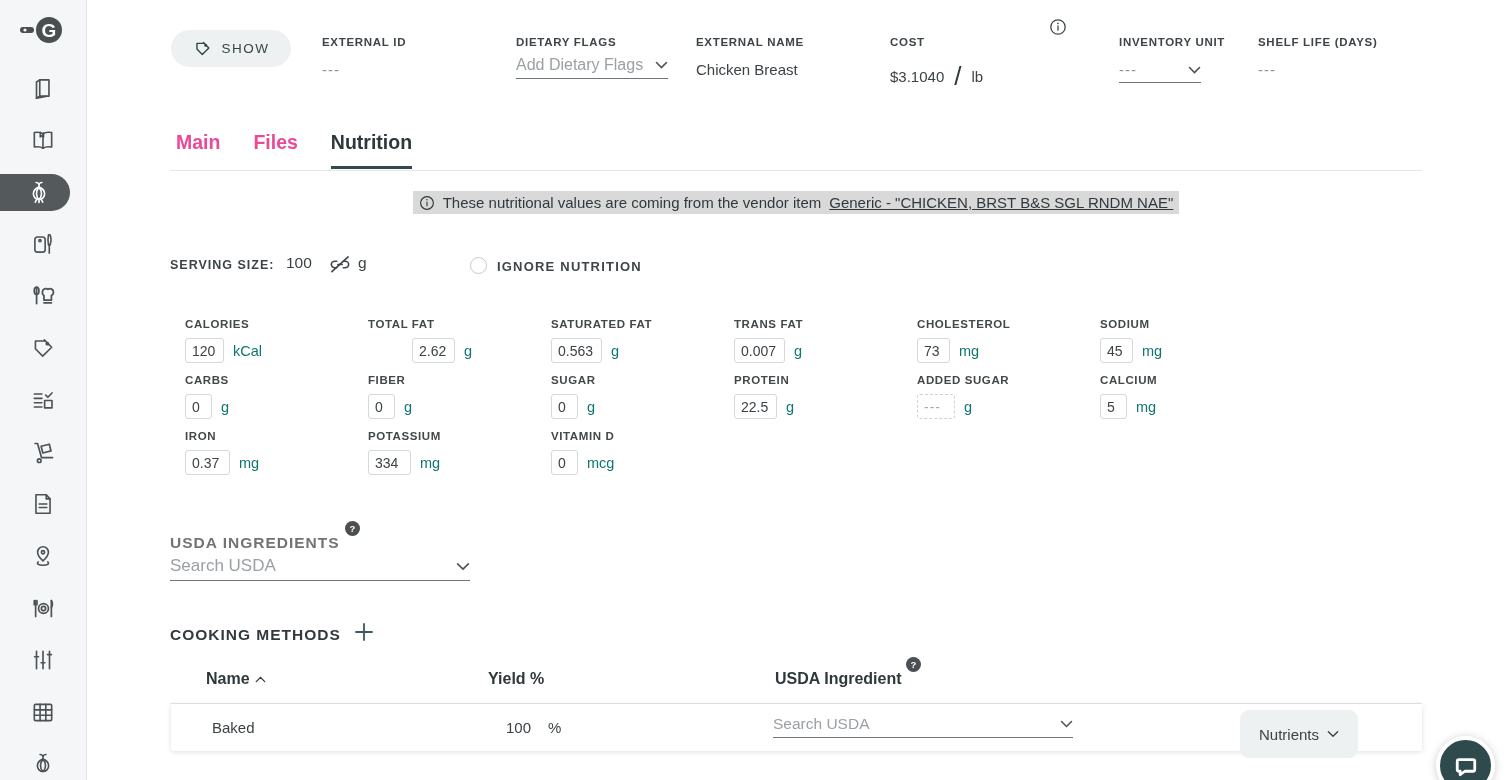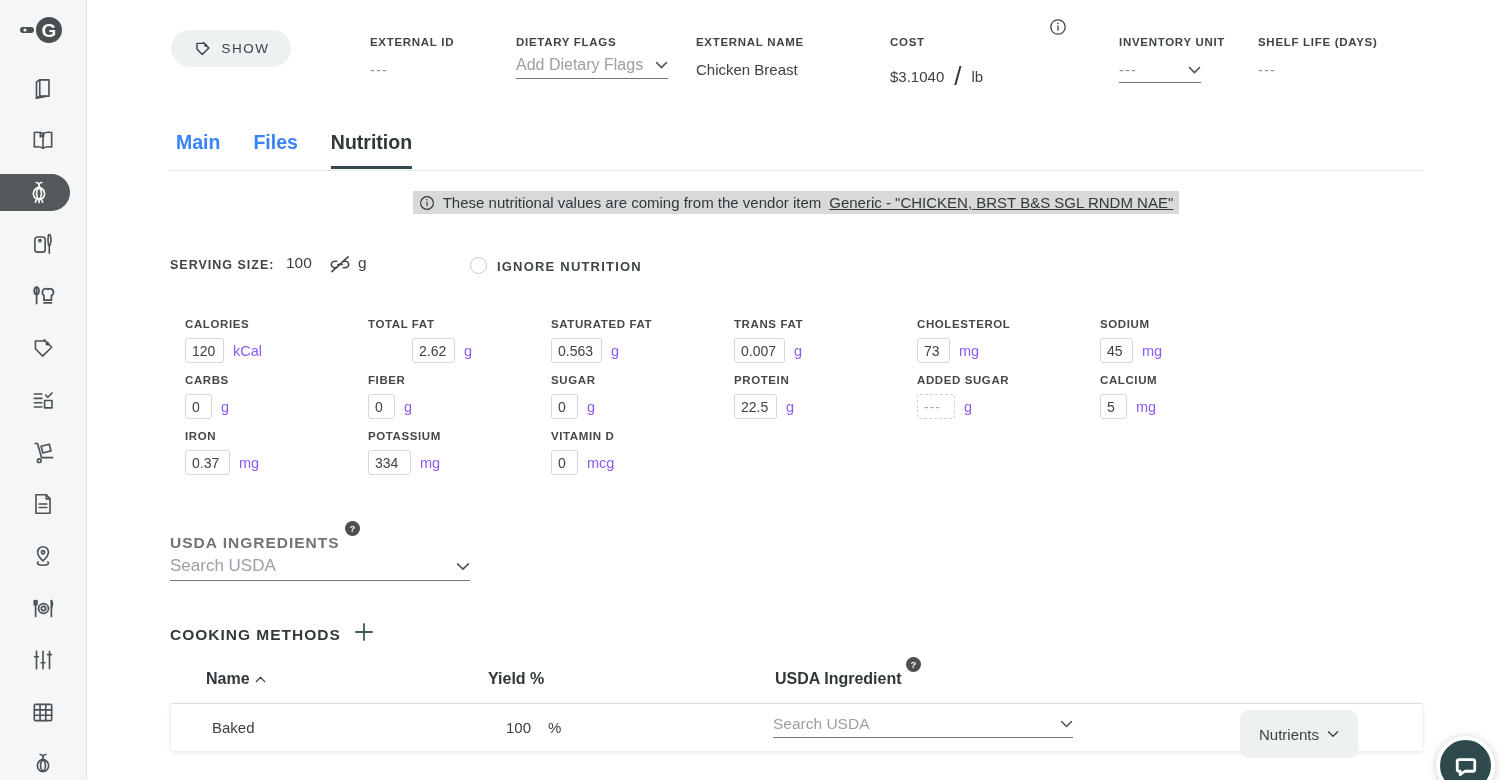--- a/index.html
+++ b/index.html
@@ -40,21 +40,21 @@
   .placeholder { color:#9aa0a4; }
   .chev { flex:0 0 auto; }
 
   .cost-line { display:flex; align-items:center; gap:10px; }
   .cost-slash { font-size:26px; font-weight:300; color:#2f383b; }
 
   .info-icon { position:absolute; cursor:pointer; }
 
   
   .tabs { position:absolute; left:89px; top:131px; display:flex; gap:33px; }
-  .tab { font-size:19.5px; font-weight:600; color:#3b82f6; padding-bottom:12px;
+  .tab { font-size:19.5px; font-weight:600; color:#ec4899; padding-bottom:12px;
          cursor:pointer; border-bottom:3px solid transparent; }
   .tab.active { color:#2f383b; border-bottom-color:#33494d; }
   .tab-divider { position:absolute; left:83px; top:170px; width:1252px; height:1px; background:#e4e6e7; }
 
   
   .banner-row { position:absolute; left:83px; top:191px; width:1252px; text-align:center; }
   .banner { display:inline-flex; align-items:center; gap:8px; background:#d9d9d9;
             padding:3px 6px; font-size:15px; color:#30393d; }
   .banner a { color:#30393d; text-decoration:underline; cursor:pointer; }
 
@@ -70,21 +70,21 @@
                   font-weight:700; letter-spacing:1.2px; color:#3e4549; }
 
   
   .ngrid { position:absolute; left:98px; top:318px; display:grid;
            grid-template-columns:repeat(6,183px); grid-auto-rows:56px; }
   .nlabel { font-size:11.5px; font-weight:700; letter-spacing:.6px; color:#43484b; margin-bottom:8px; }
   .nrow { display:flex; align-items:center; gap:9px; }
   .nin { height:25px; border:1px solid #d5d8da; border-radius:3px; background:#fff;
          font-family:inherit; font-size:14px; color:#3c4347; padding:0 6px; }
   .nin.empty { border-style:dashed; border-color:#cfd3d5; color:#a6abae; letter-spacing:1px; }
-  .nunit { font-size:14.5px; color:#8b5cf6; }
+  .nunit { font-size:14.5px; color:#0f766e; }
 
   
   .usda-label { position:absolute; left:83px; top:534px; font-size:15.5px;
                 font-weight:700; letter-spacing:1px; color:#737373; }
   .qbadge { display:inline-flex; align-items:center; justify-content:center;
             width:15px; height:15px; border-radius:50%; background:#4a4f52;
             color:#fff; font-size:9.5px; font-weight:700; cursor:pointer; }
   .usda-badge { position:absolute; left:258px; top:521px; }
   .usda-search { position:absolute; left:83px; top:556px; width:300px; font-size:17px; }
 
@@ -244,21 +244,21 @@
 <main class="main">
 
   <button class="show-btn">
     <svg width="19" height="19" viewBox="0 0 24 24" fill="none" stroke="#35454a" stroke-width="1.8" stroke-linecap="round" stroke-linejoin="round">
       <path d="M13.2 4.5L20 11.3l-8.3 8.2-6.7-6.8V5.5h8.2z"></path>
         <circle cx="16" cy="8" r="1"></circle>
     </svg>
     <span>SHOW</span>
   </button>
 
-  <div class="hfield" style="left:235px;margin-left:48px;">
+  <div class="hfield" style="left:235px;">
     <div class="uc-label">EXTERNAL ID</div>
     <div class="fval val dashes">---</div>
   </div>
 
   <div class="hfield" style="left:429px;">
     <div class="uc-label">DIETARY FLAGS</div>
     <div class="fval underline-select" style="width:152px; font-size:16px;margin-top:8px;">
       <span class="placeholder">Add Dietary Flags</span>
       <svg class="chev" width="13" height="8" viewBox="0 0 13 8" fill="none" stroke="#4c5256" stroke-width="1.6" stroke-linecap="round">
           <path d="M1.5 1.5L6.5 6.5L11.5 1.5"></path>

